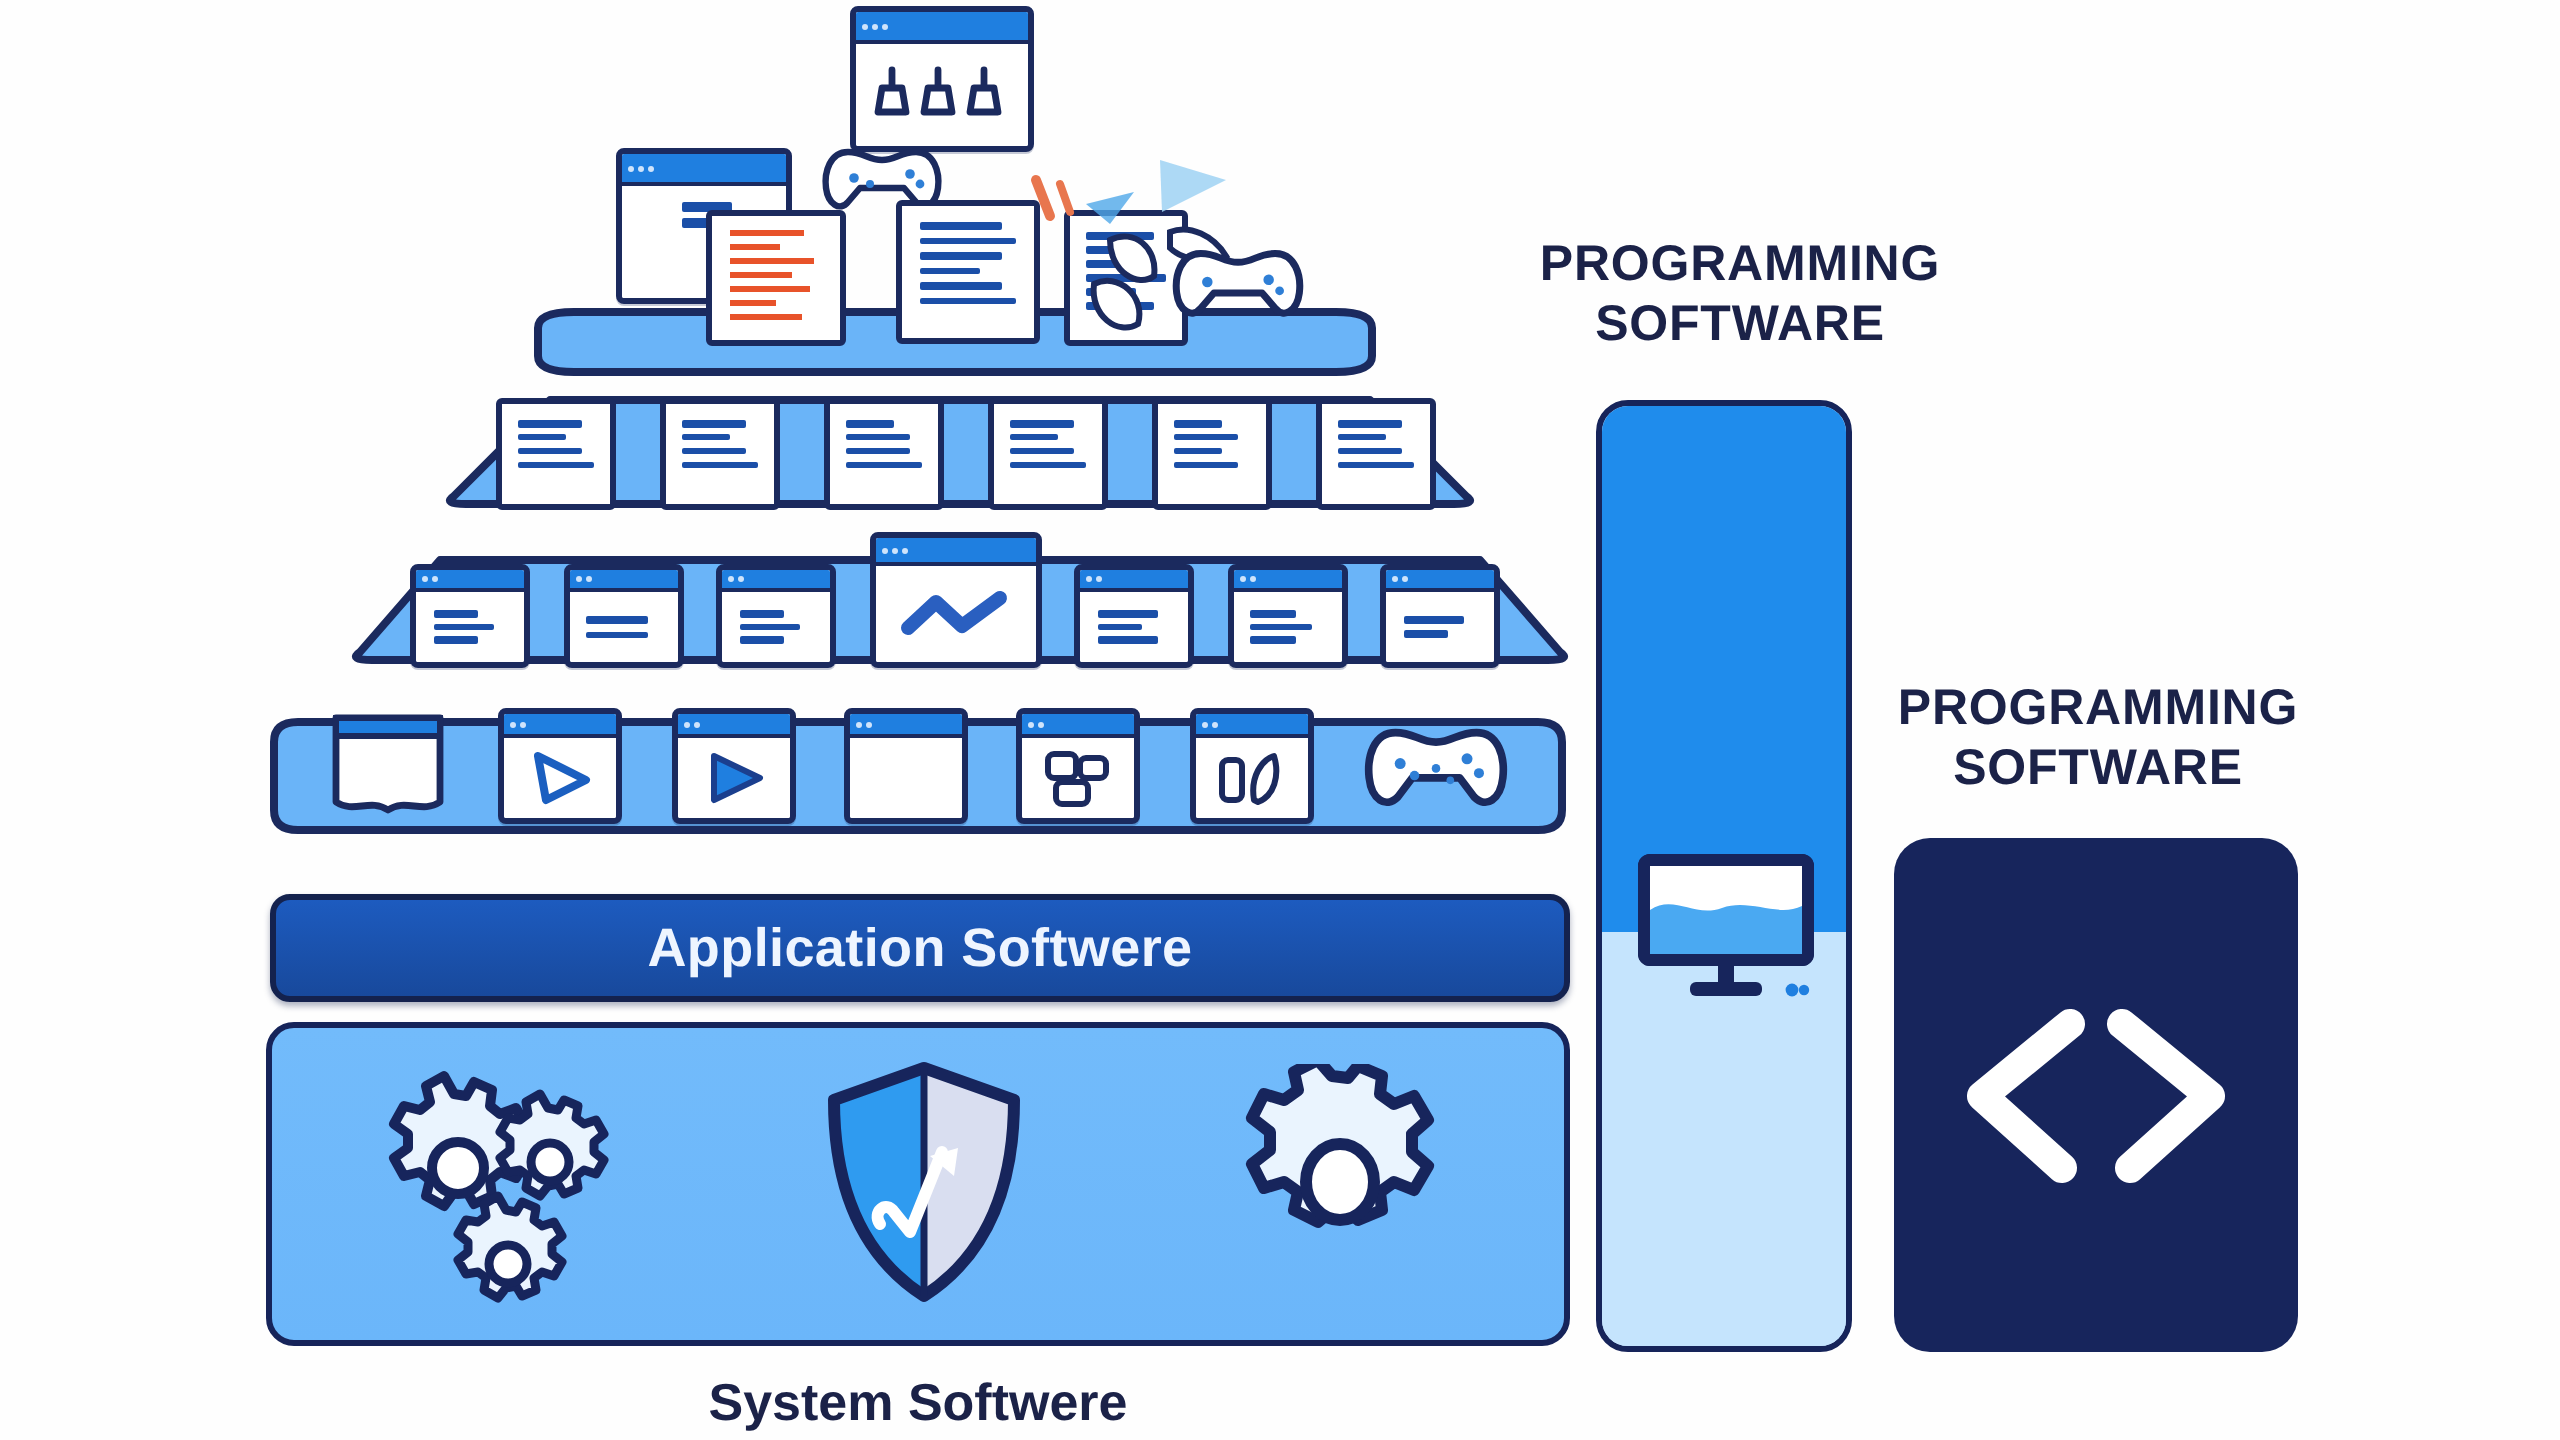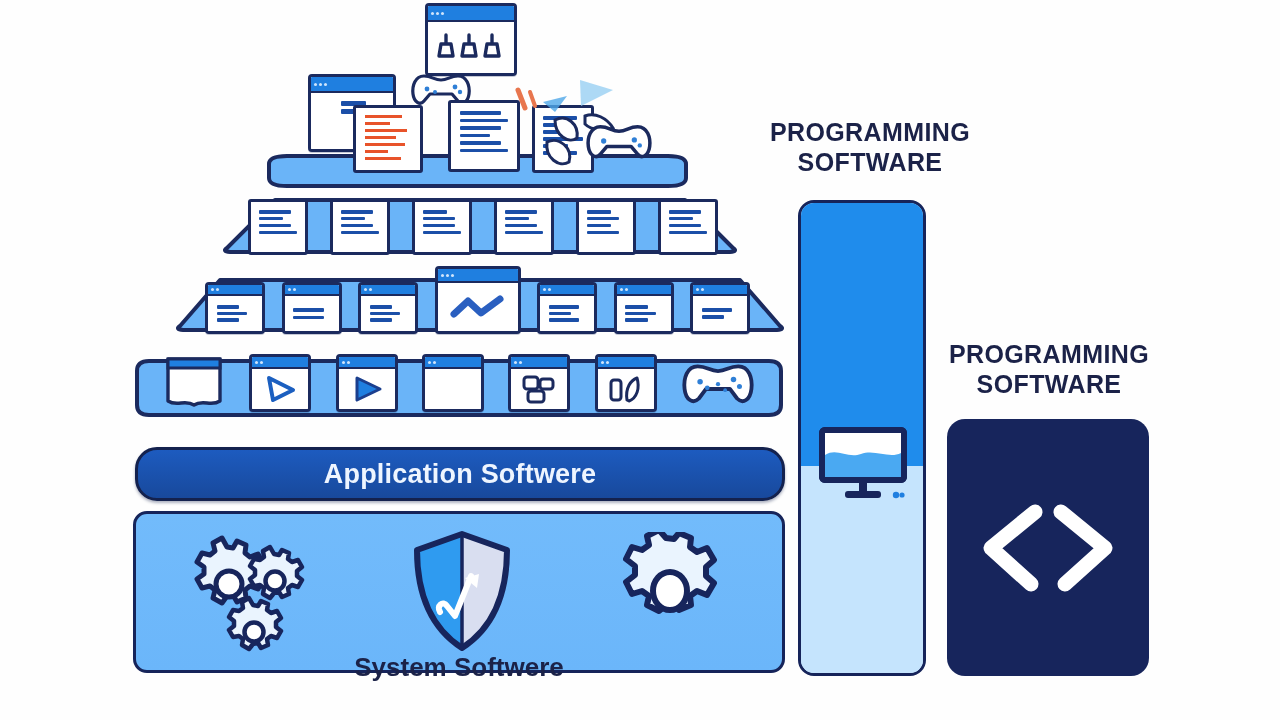--- a/index.html
+++ b/index.html
@@ -75,21 +75,21 @@
     text-transform: uppercase;
   }
 
   
   #app-bar {
     position: absolute;
     left: 135px; top: 447px;
     width: 650px; height: 54px;
     background: linear-gradient(#1d5bbf, #18499c);
     border: 3px solid #14224e;
-    border-radius: 22px;
+    border-radius: 10px;
     display: flex; align-items: center; justify-content: center;
     box-shadow: 0 2px 3px rgba(20,34,78,.35);
   }
   #app-bar span {
     color: #eef5ff;
     font-size: 27px;
     font-weight: 700;
     letter-spacing: .2px;
   }
 
@@ -100,21 +100,21 @@
     width: 652px; height: 162px;
     background: linear-gradient(#72bbfb, #6bb6fa);
     border: 3.5px solid #16245a;
     border-radius: 14px;
     display: flex;
     align-items: center;
     justify-content: space-around;
   }
   #sys-label {
     position: absolute;
-    left: 133px; top: 652px; width: 652px;
+    left: 133px; top: 686px; width: 652px;
     text-align: center;
     color: #1b2248;
     font-size: 26px;
     font-weight: 700;
   }
 
   
   #col-tall {
     position: absolute;
     left: 798px; top: 200px;

